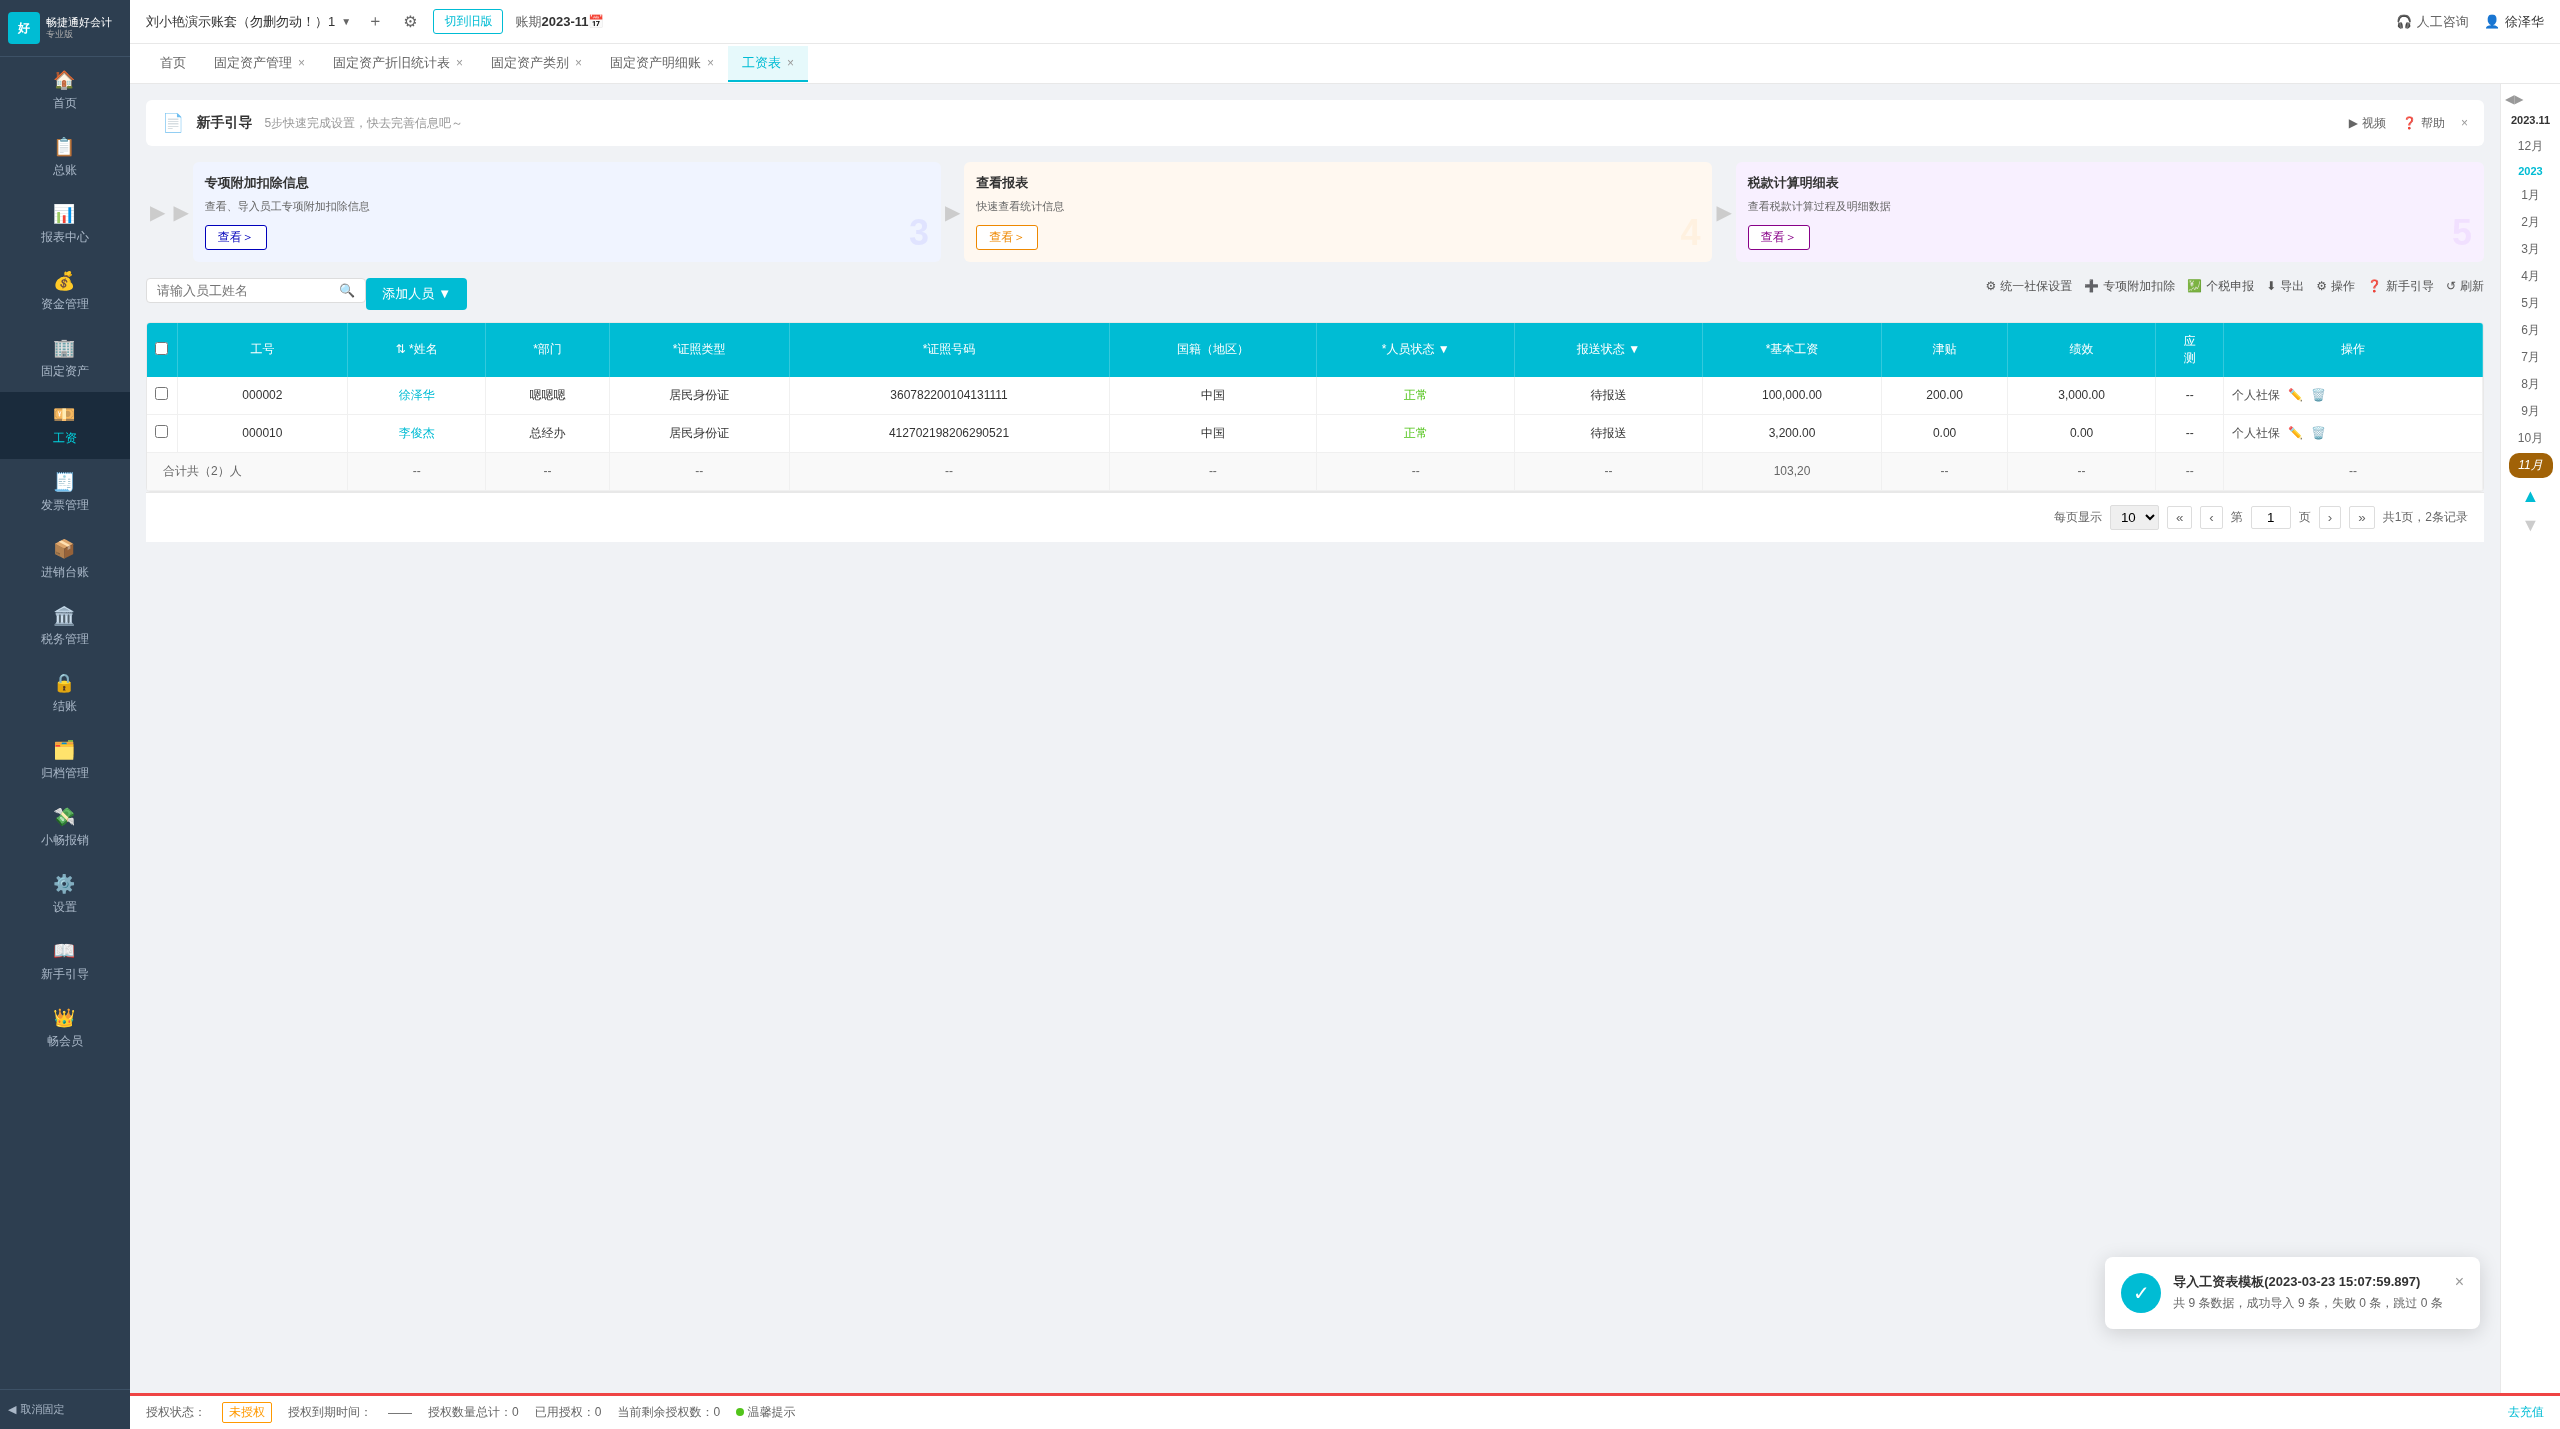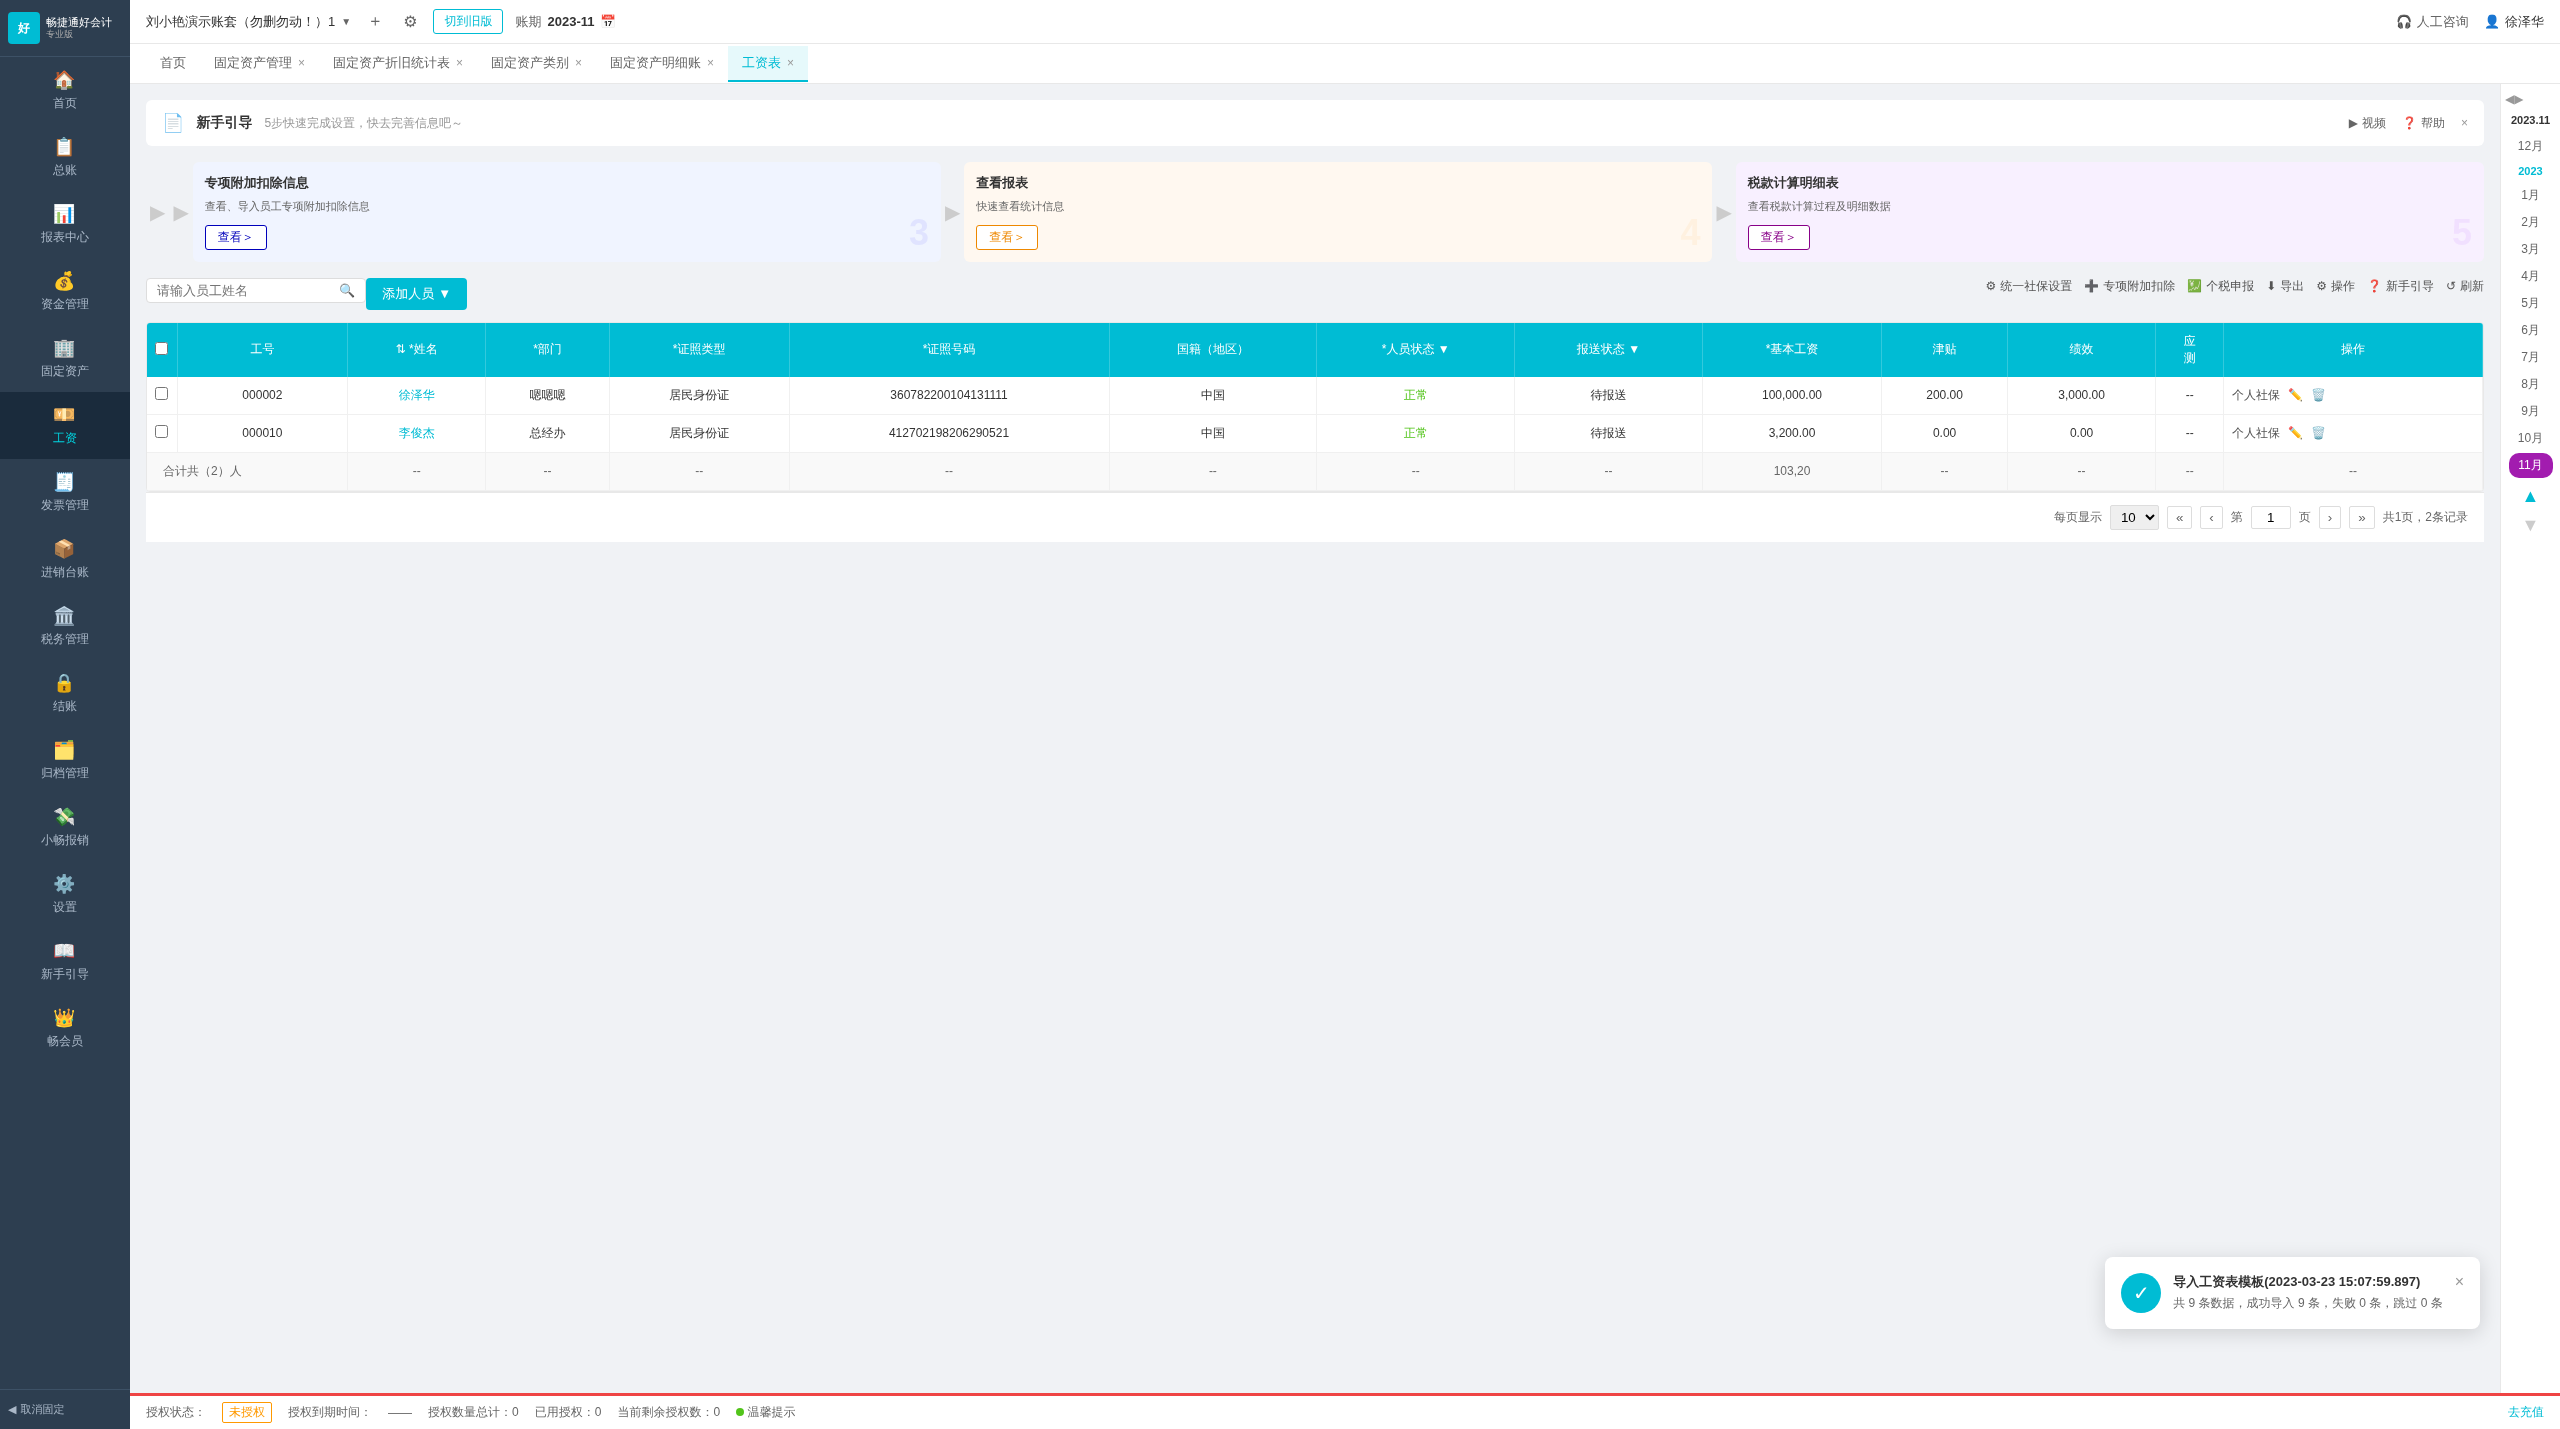--- a/index.html
+++ b/index.html
@@ -22,21 +22,21 @@
     
     
     .main-content { flex: 1; display: flex; flex-direction: column; overflow: hidden; }
     
     
     .top-bar { height: 44px; background: white; border-bottom: 1px solid #e8e8e8; display: flex; align-items: center; padding: 0 16px; gap: 12px; flex-shrink: 0; justify-content: center; }
     .account-info { display: flex; align-items: center; gap: 6px; font-size: 13px; color: #333; }
     .dropdown-arrow { color: #666; font-size: 10px; }
     .icon-btn { background: none; border: none; cursor: pointer; color: #666; font-size: 16px; padding: 4px; }
     .switch-btn { border: 1px solid #00bcd4; color: #00bcd4; background: white; padding: 3px 10px; border-radius: 3px; cursor: pointer; font-size: 12px; }
-    .period-info { display: flex; align-items: center; gap: 6px; color: #666; font-size: 13px; }
+    .period-info { display: flex; align-items: center; color: #666; font-size: 13px; }
     .top-bar-right { margin-left: auto; display: flex; align-items: center; gap: 16px; color: #666; font-size: 13px; }
     .user-service { display: flex; align-items: center; gap: 4px; cursor: pointer; color: #666; }
     .user-info { display: flex; align-items: center; gap: 4px; cursor: pointer; color: #333; }
     
     
     .tab-bar { height: 40px; background: white; border-bottom: 1px solid #e8e8e8; display: flex; align-items: center; padding: 0 16px; gap: 0; flex-shrink: 0; overflow-x: auto; }
     .tab-item { display: flex; align-items: center; gap: 6px; padding: 8px 14px; cursor: pointer; color: #666; font-size: 13px; border-bottom: 2px solid transparent; white-space: nowrap; }
     .tab-item.active { color: #00bcd4; border-bottom: 2px solid #00bcd4; background: #e6f9fb; }
     .tab-close { color: #999; font-size: 12px; cursor: pointer; }
     
@@ -104,21 +104,21 @@
     .status-unauthorized { color: #ff9900; font-size: 12px; border: 1px solid #ff9900; padding: 1px 6px; border-radius: 2px; }
     .recharge-link { color: #00bcd4; cursor: pointer; margin-left: auto; text-align: center; }
     .warning-dot { width: 8px; height: 8px; background: #52c41a; border-radius: 50%; display: inline-block; }
     
     
     .right-panel { width: 60px; background: white; border-left: 1px solid #e8e8e8; display: flex; flex-direction: column; align-items: center; padding: 8px 0; flex-shrink: 0; overflow: hidden; }
     .panel-toggle { color: #999; font-size: 12px; cursor: pointer; margin-bottom: 8px; align-self: flex-start; padding-left: 4px; }
     .year-label { font-size: 11px; color: #333; font-weight: bold; margin-bottom: 8px; }
     .month-list { display: flex; flex-direction: column; align-items: center; gap: 2px; width: 100%; }
     .month-item { width: 44px; text-align: center; padding: 4px 0; font-size: 12px; color: #666; cursor: pointer; border-radius: 3px; }
-    .month-item.current { background: #a21caf; color: white; border-radius: 10px; }
+    .month-item.current { background: #a16207; color: white; border-radius: 10px; font-style: italic; }
     .month-item.highlighted { color: #00bcd4; font-weight: bold; }
     
     
     .notification-popup { position: fixed; bottom: 100px; right: 80px; background: white; border-radius: 8px; padding: 16px; box-shadow: 0 4px 20px rgba(0,0,0,0.15); display: flex; align-items: flex-start; gap: 12px; max-width: 380px; z-index: 1000; }
     .notification-icon { width: 40px; height: 40px; background: #00bcd4; border-radius: 50%; display: flex; align-items: center; justify-content: center; color: white; font-size: 20px; flex-shrink: 0; }
     .notification-content { flex: 1; }
     .notification-title { font-size: 13px; font-weight: bold; color: #333; margin-bottom: 4px; }
     .notification-detail { font-size: 12px; color: #666; }
     .notification-close { color: #999; cursor: pointer; font-size: 16px; }
     

